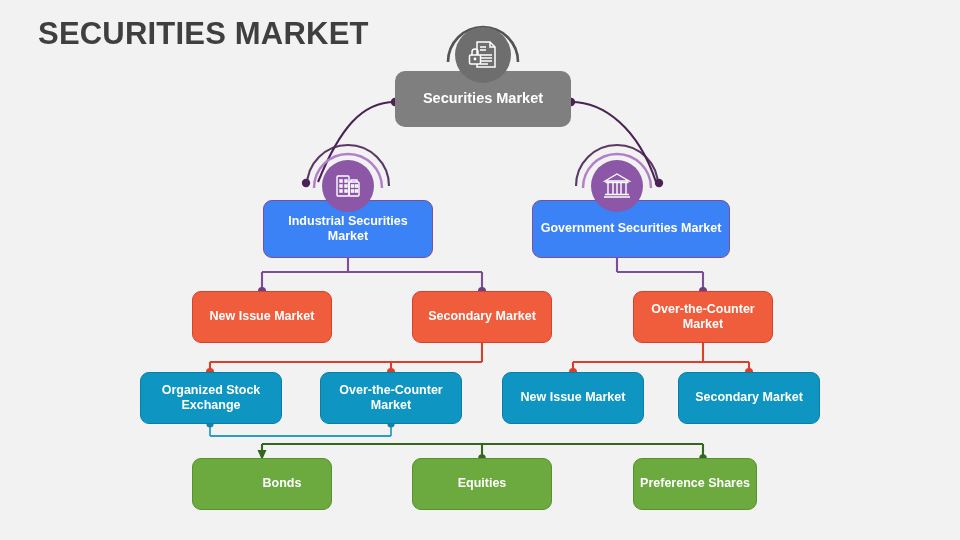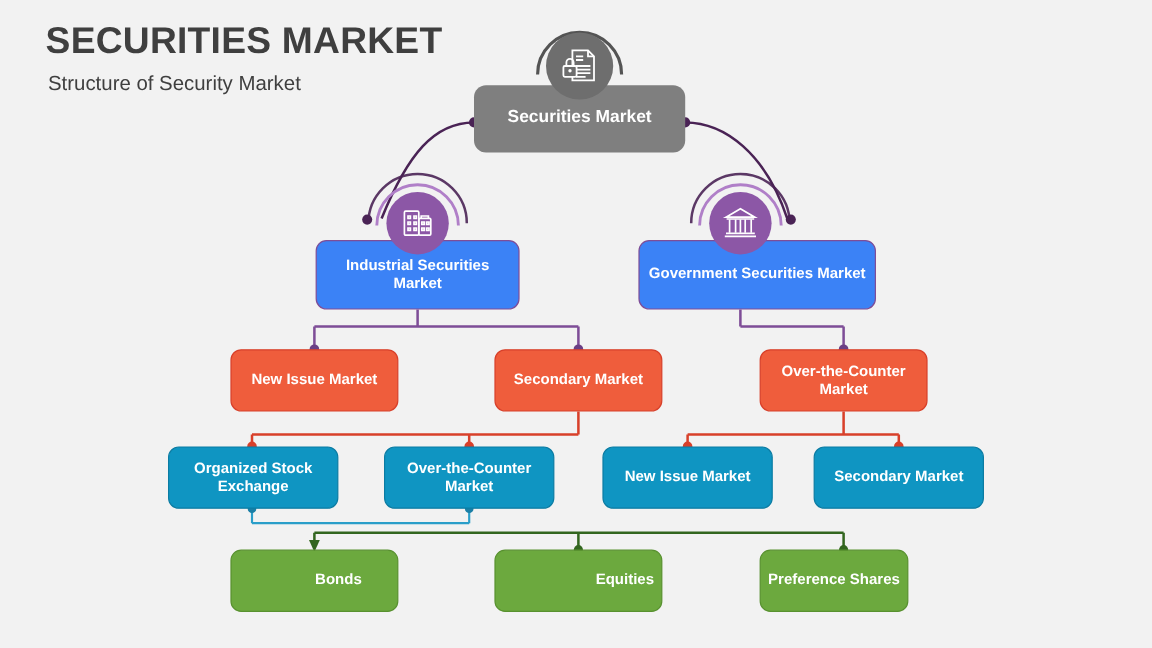--- a/index.html
+++ b/index.html
@@ -101,21 +101,20 @@
     background: #8c57a6;
   }
   .badge svg { display: block; }
 </style>
 </head>
 <body>
 
 <div id="stage">
 
   <div class="title">SECURITIES MARKET</div>
-  <div class="subtitle">Structure of Security Market</div>
 
   <svg class="wires" viewBox="0 0 960 540">
     <g fill="none" stroke-linecap="butt">
 
       <path d="M 395 102 C 362 102 340 128 318 182" stroke="#4a2355" stroke-width="2.1"></path>
       <circle cx="395" cy="102" r="4.2" fill="#4a2355"></circle>
       <circle cx="306" cy="183" r="4.2" fill="#4a2355"></circle>
 
       <path d="M 571 102 C 604 102 638 128 656 182" stroke="#4a2355" stroke-width="2.1"></path>
       <circle cx="571" cy="102" r="4.2" fill="#4a2355"></circle>
@@ -221,20 +220,20 @@
   <div class="node node-blue" style="left:502px; top:372px; width:142px; height:52px;">
     <span>New Issue Market</span>
   </div>
   <div class="node node-blue" style="left:678px; top:372px; width:142px; height:52px;">
     <span>Secondary Market</span>
   </div>
 
   <div class="node node-green" style="left:192px; top:458px; width:140px; height:52px;padding-left:40px;">
     <span>Bonds</span>
   </div>
-  <div class="node node-green" style="left:412px; top:458px; width:140px; height:52px;justify-content:flex-end;">
+  <div class="node node-green" style="left:412px; top:458px; width:140px; height:52px;">
     <span>Equities</span>
   </div>
   <div class="node node-green" style="left:633px; top:458px; width:124px; height:52px;">
     <span>Preference Shares</span>
   </div>
 
 </div>
 
 </body></html>

